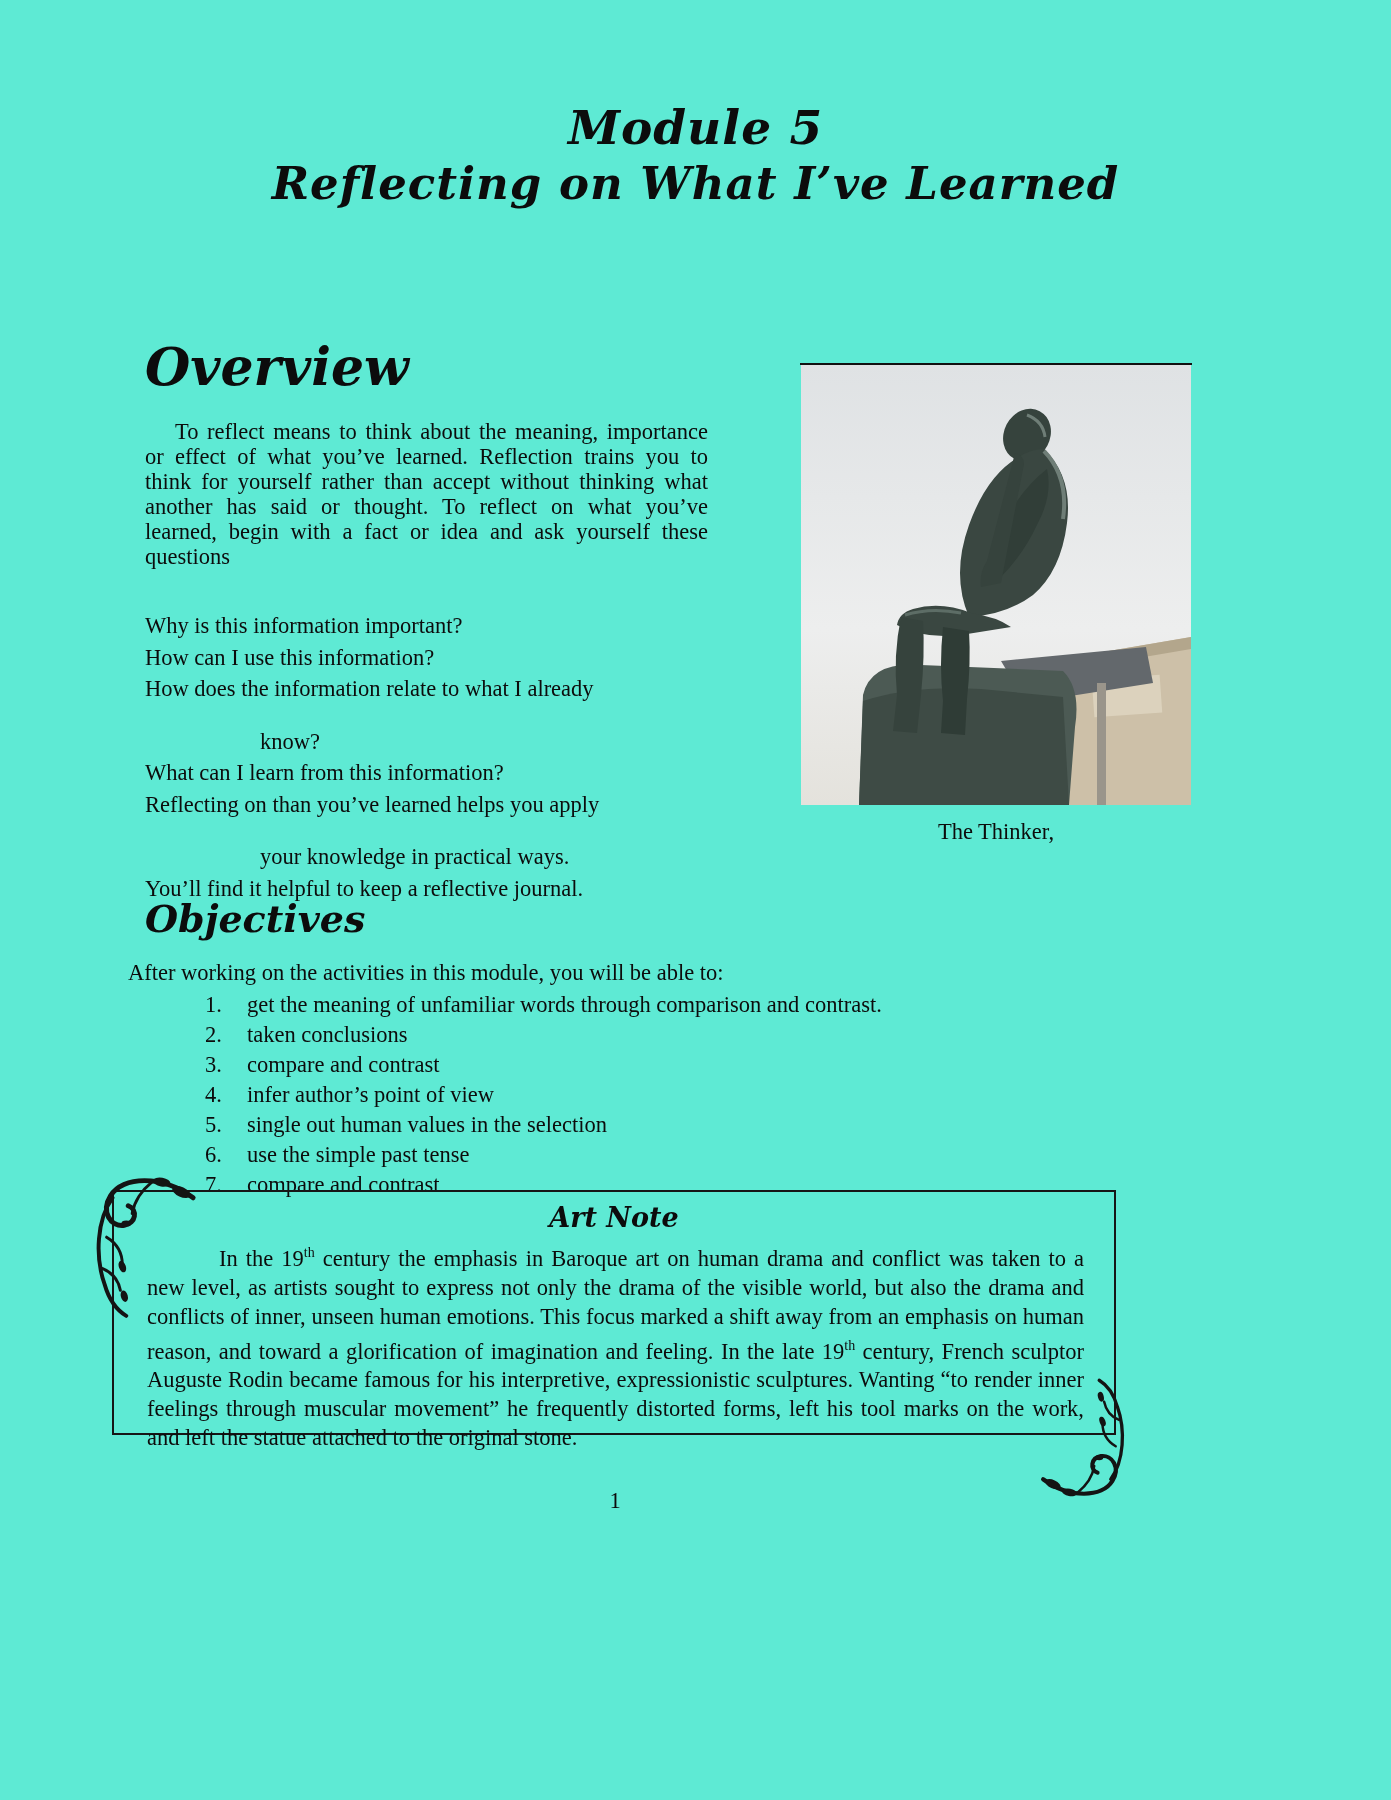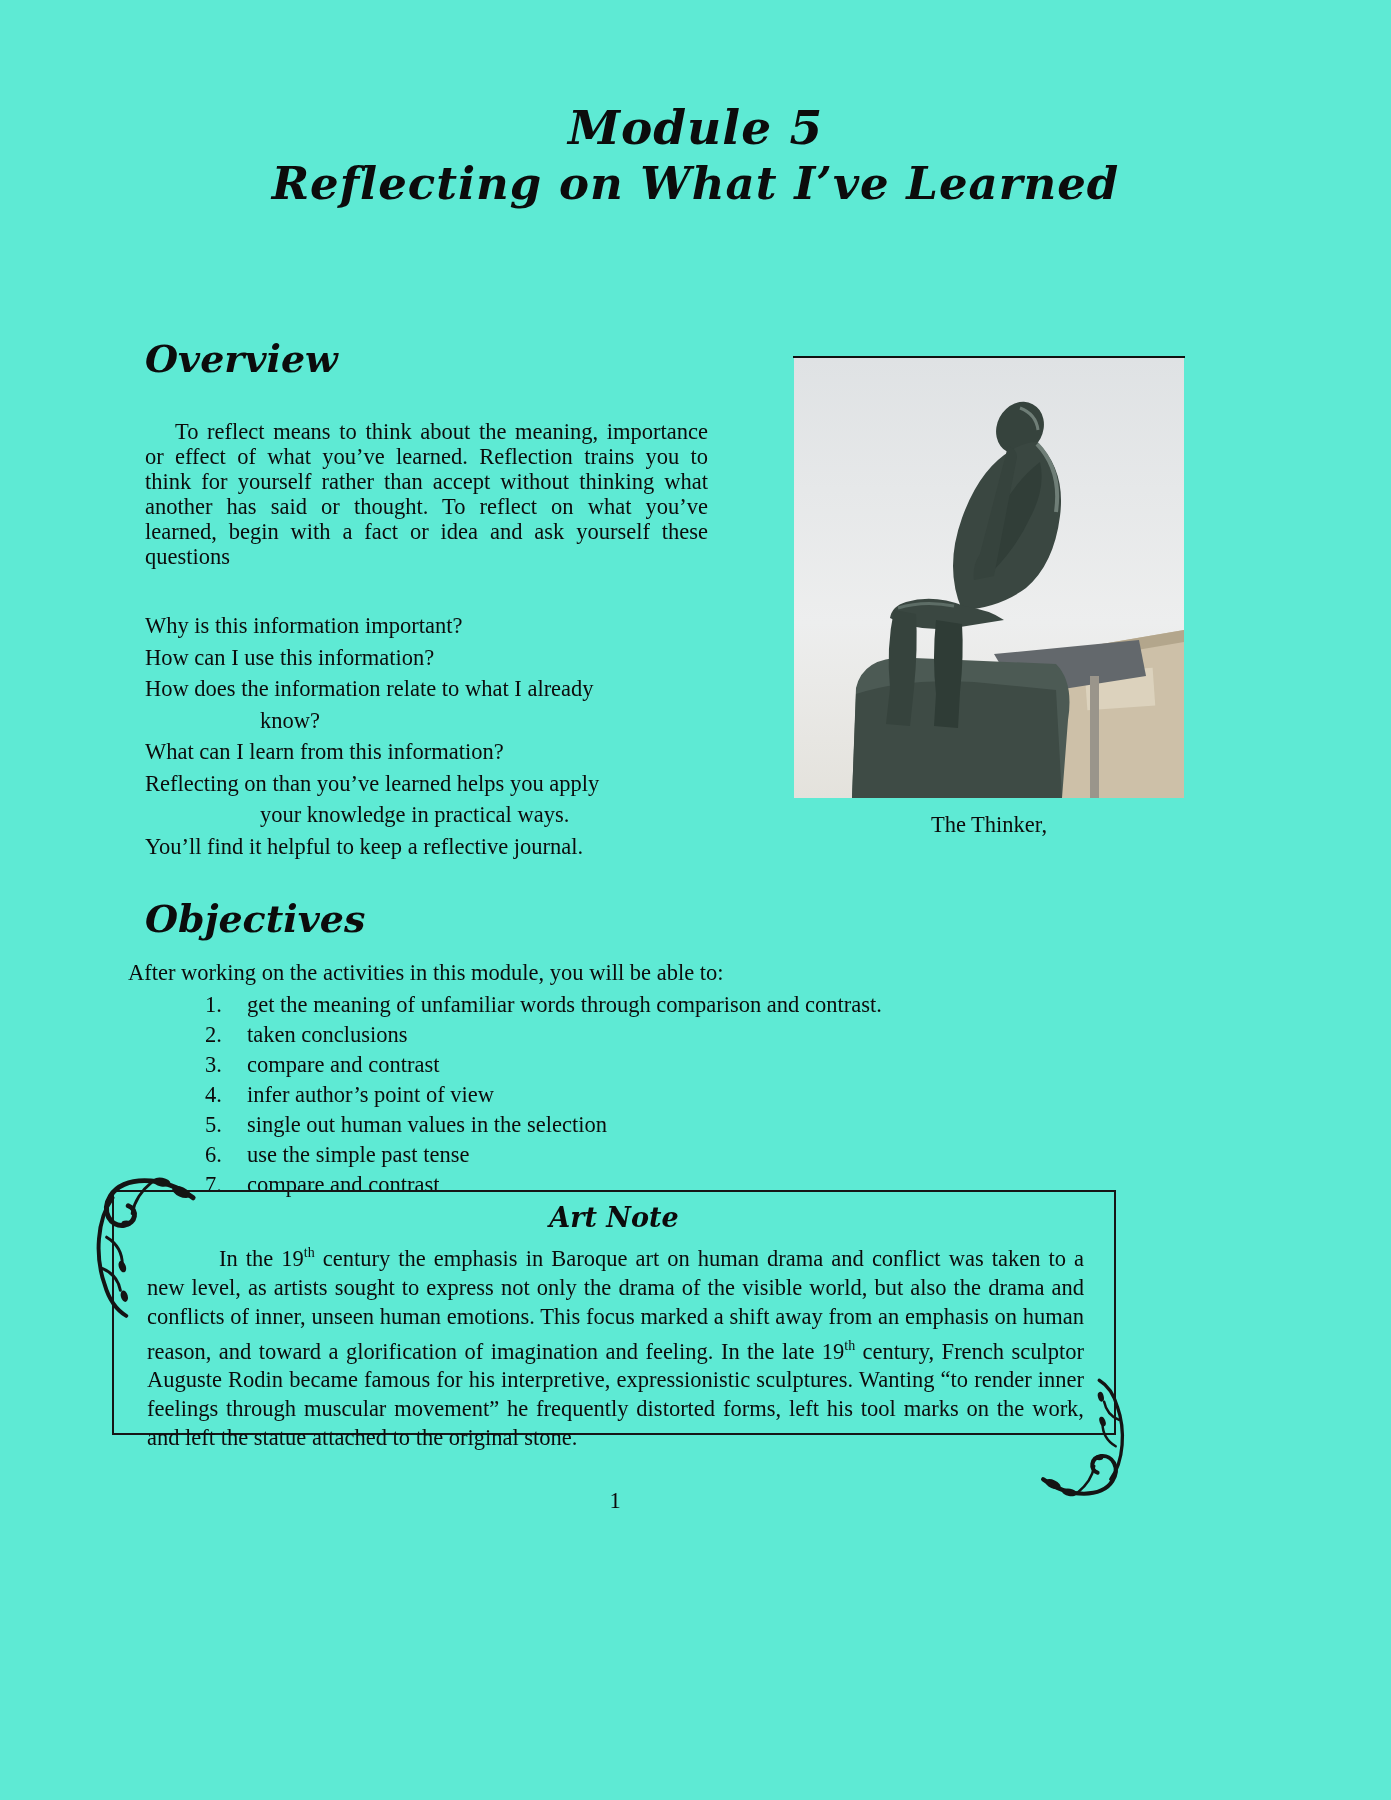--- a/index.html
+++ b/index.html
@@ -24,42 +24,42 @@
     width: 100%;
     text-align: center;
   }
   .title-line1 { font-size: 47px; line-height: 56px; letter-spacing: 1px; }
   .title-line2 { font-size: 45px; line-height: 56px; letter-spacing: 1px; }
 
   .overview-heading {
     position: absolute;
     left: 145px;
     top: 336px;
-    font-size: 38px;
+    font-size: 52px;
   }
   .overview-para {
     position: absolute;
     left: 145px;
     top: 396px;
     width: 563px;
     font-size: 22.5px;
     line-height: 25px;
     text-align: justify;
     text-indent: 30px;
   }
   .questions {
     position: absolute;
     left: 145px;
     top: 610px;
     width: 580px;
     font-size: 22.5px;
     line-height: 31.5px;
   }
   .q-line { white-space: nowrap; }
-  .q-indent { padding-left: 115px; }
+  .q-indent { padding-left: 115px; margin-top: 21px; }
 
   .figure {
     position: absolute;
     left: 793px;
     top: 356px;
     width: 392px;
     border-top: 2px solid #111111;
   }
   .figure svg.photo { display: block; width: 392px; height: 440px; }
   .figure-caption {
@@ -146,21 +146,21 @@
     <div class="q-line">Why is this information important?</div>
     <div class="q-line">How can I use this information?</div>
     <div class="q-line">How does the information relate to what I already</div>
     <div class="q-line q-indent">know?</div>
     <div class="q-line">What can I learn from this information?</div>
     <div class="q-line">Reflecting on than you’ve learned helps you apply</div>
     <div class="q-line q-indent">your knowledge in practical ways.</div>
     <div class="q-line">You’ll find it helpful to keep a reflective journal.</div>
   </div>
 
-  <figure class="figure" style="margin:0">
+  <figure class="figure" style="margin:7px">
     <svg class="photo" viewBox="0 0 390 440" aria-hidden="true">
       <defs>
         <linearGradient id="sky" x1="0" y1="0" x2="0" y2="1">
           <stop offset="0" stop-color="#dfe2e4"></stop>
           <stop offset="0.6" stop-color="#edeeee"></stop>
           <stop offset="1" stop-color="#e4e2dc"></stop>
         </linearGradient>
       </defs>
       <rect x="0" y="0" width="390" height="440" fill="url(#sky)"></rect>
 

